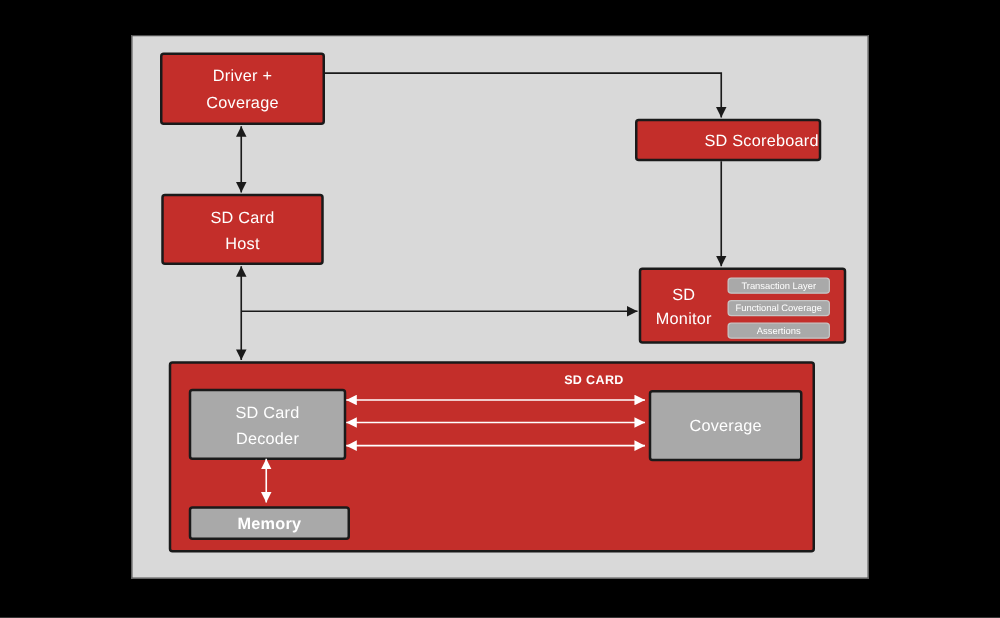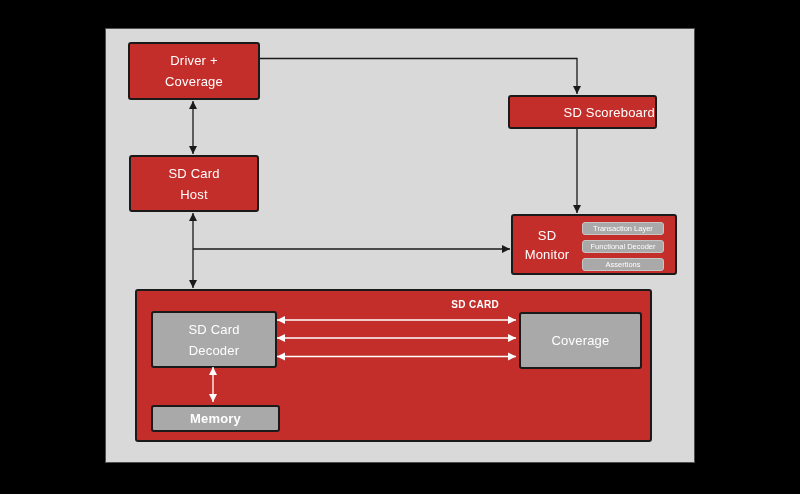--- a/index.html
+++ b/index.html
@@ -61,21 +61,21 @@
   <div class="box red b-scoreboard">
     <span class="ln">SD Scoreboard</span>
   </div>
 
   <div class="box red b-monitor">
     <div class="monitor-label">
       <span class="ln">SD</span>
       <span class="ln">Monitor</span>
     </div>
     <div class="subbox sb-0">Transaction Layer</div>
-    <div class="subbox sb-1">Functional Decoder</div>
+    <div class="subbox sb-1">Functional Coverage</div>
     <div class="subbox sb-2">Assertions</div>
   </div>
 
   <div class="box red b-sdcard">
     <div class="sdcard-title">SD CARD</div>
     <div class="box gray b-decoder">
       <span class="ln">SD Card</span>
       <span class="ln">Decoder</span>
     </div>
     <div class="box gray b-register">

